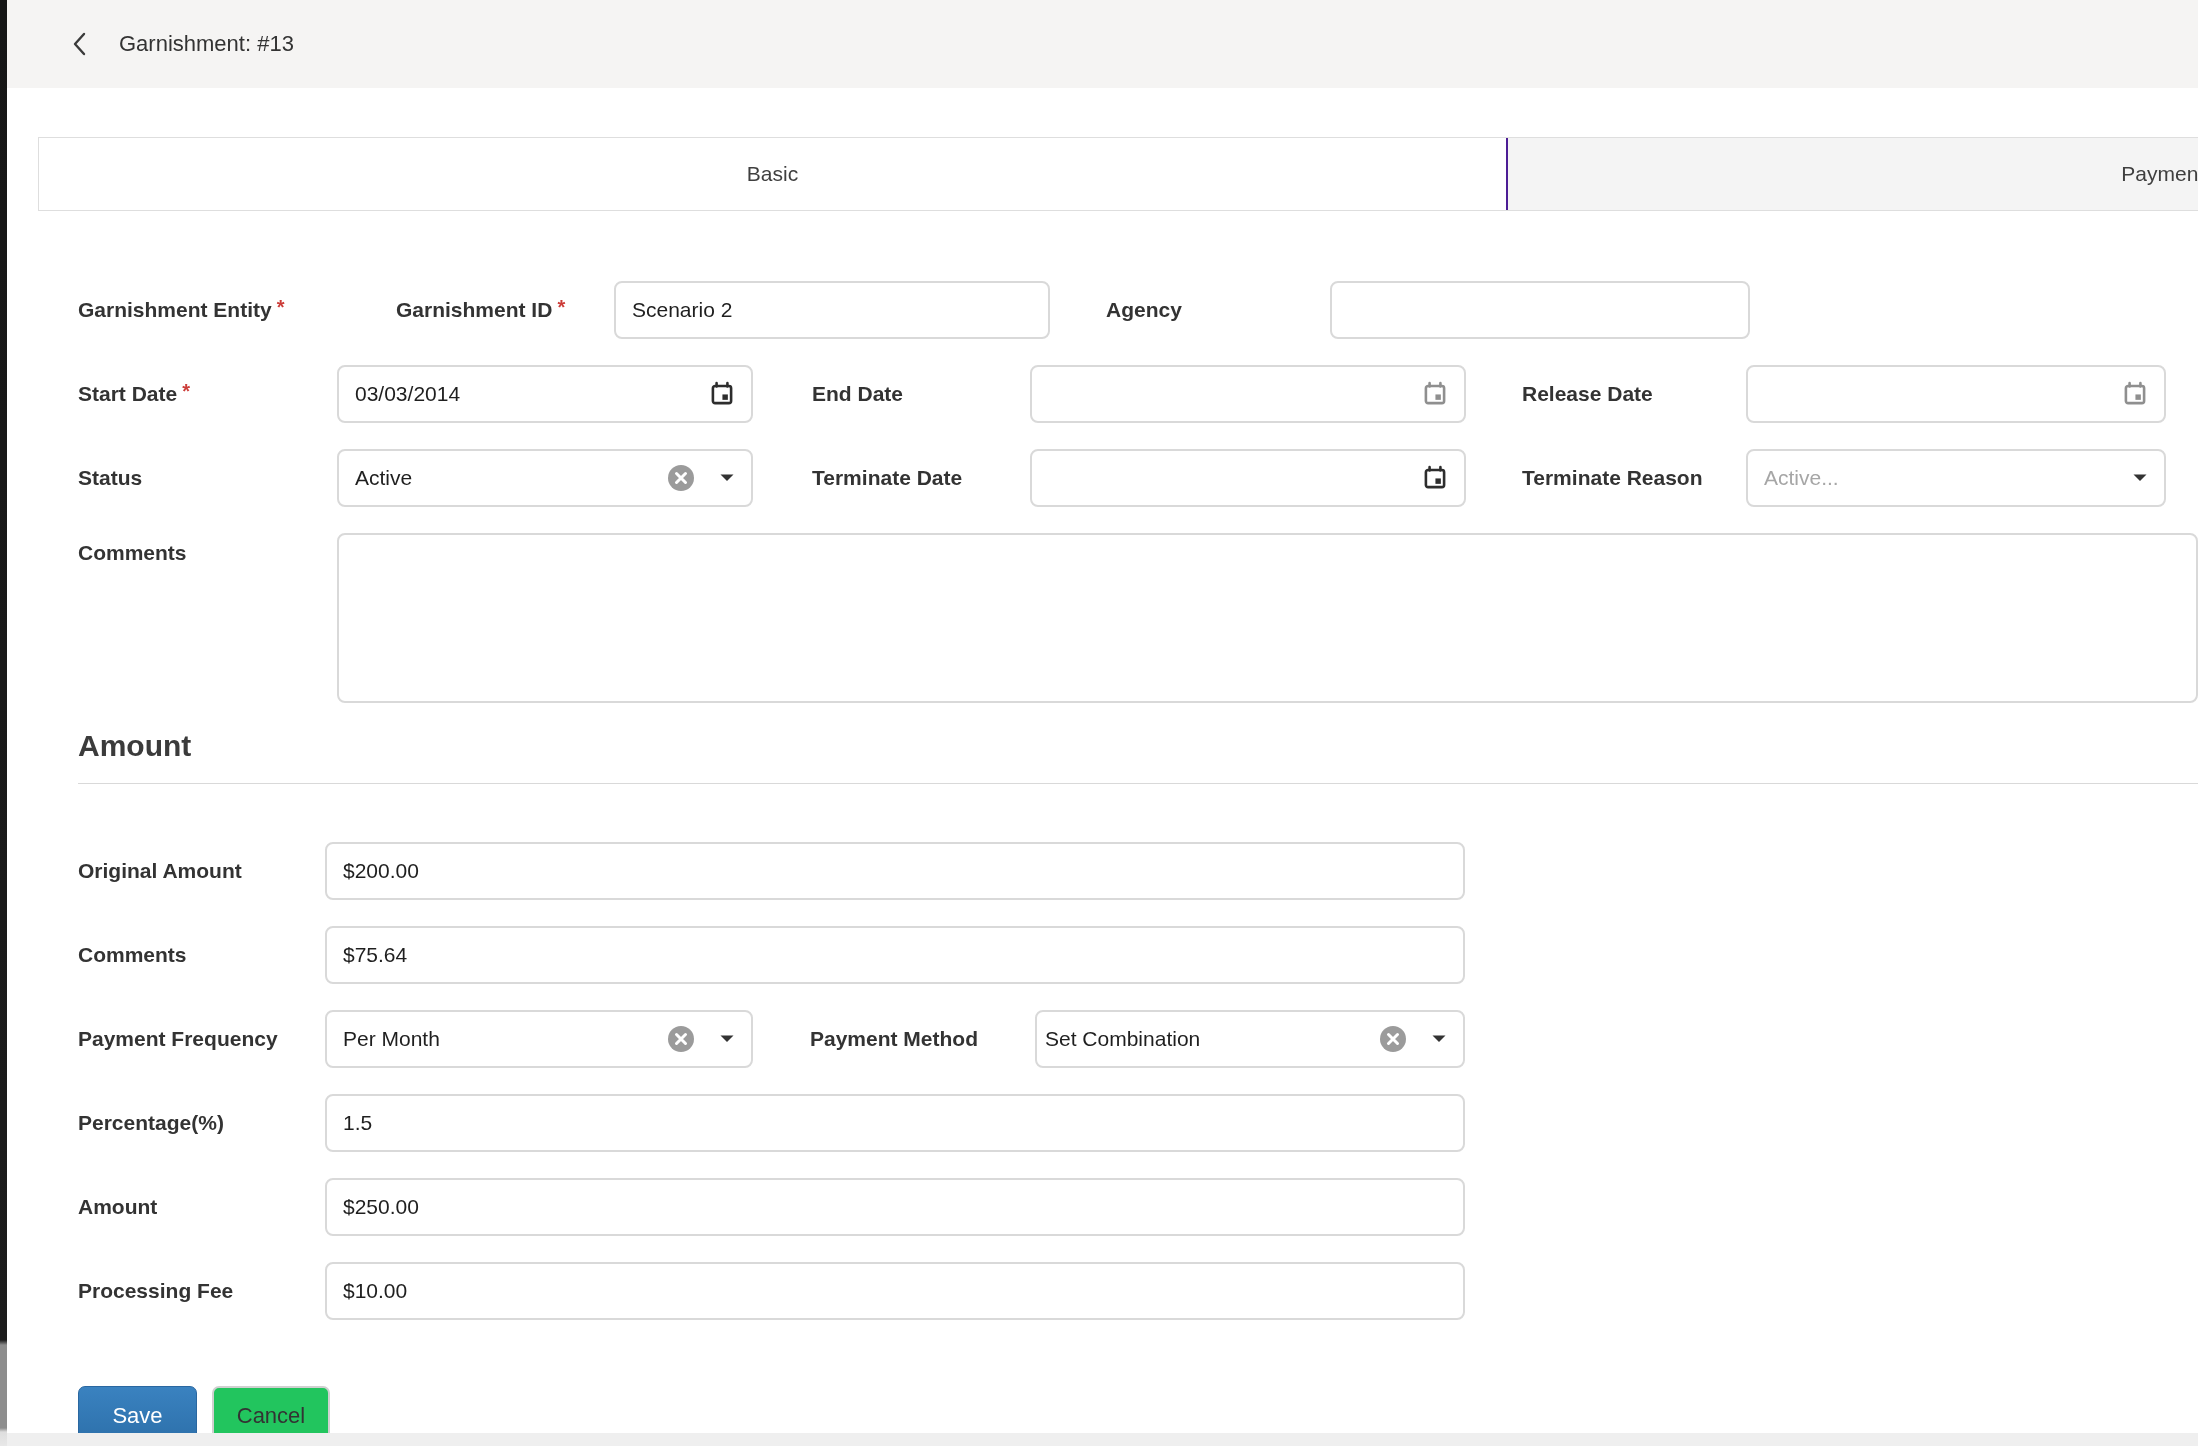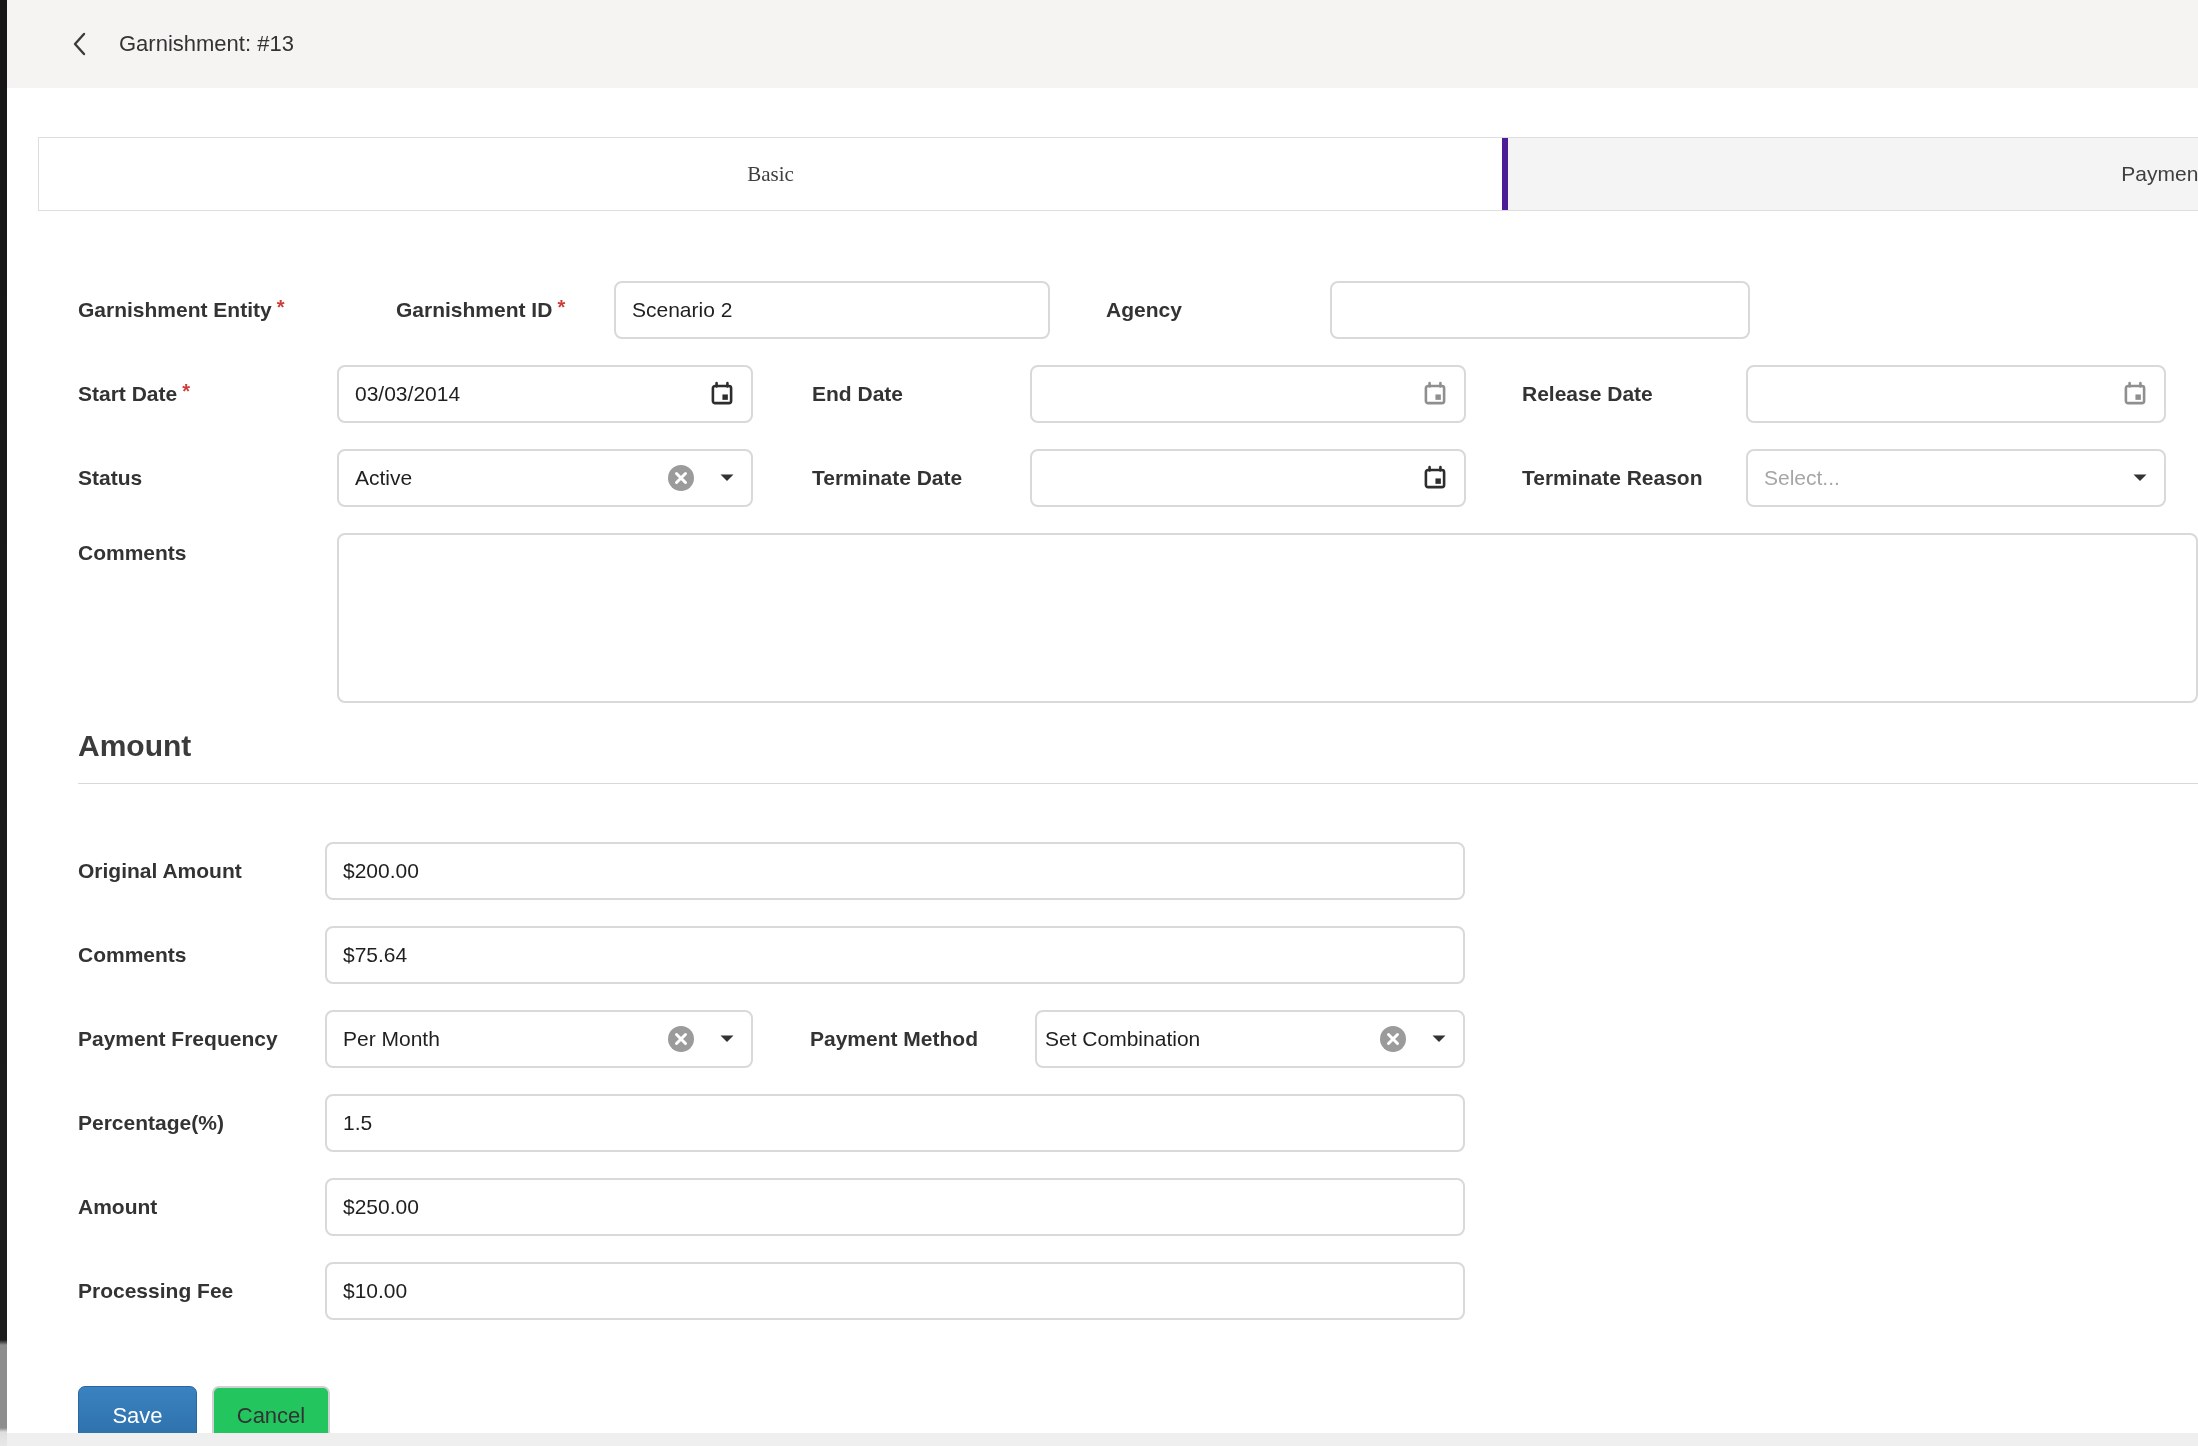--- a/index.html
+++ b/index.html
@@ -16,21 +16,21 @@
 
   
   .header{height:88px;background:#f5f4f3;display:flex;align-items:center;padding-left:58px;box-sizing:border-box;}
   .back-btn{display:flex;align-items:center;justify-content:center;width:30px;height:36px;cursor:pointer;}
   .page-title{margin-left:24px;font-size:22px;color:#333;}
 
   
   .tabbar-clip{overflow:hidden;width:2191px;margin-top:49px;}
   .tabbar{display:flex;width:2791px;margin-left:31px;border:1px solid #dedede;box-sizing:border-box;background:#f4f4f4;}
   .tab{height:72px;display:flex;align-items:center;justify-content:center;font-size:21px;color:#3f3f3f;box-sizing:border-box;cursor:pointer;}
-  .tab-basic{width:1469px;background:#fff;border-right:6px solid #4c1d95;font-family:Liberation Serif, serif;}
+  .tab-basic{width:1469px;background:#fff;border-right:2px solid #4c1d95;}
   .tab-payments{flex:1;background:#f4f4f4;}
 
   
   .form{padding-left:71px;box-sizing:border-box;}
   .frow{display:flex;align-items:center;margin-top:26px;}
   .frow.first{margin-top:70px;}
   .flabel{font-size:21px;font-weight:bold;color:#333;flex:0 0 auto;}
   .lab-c1{width:259px;}
   .lab-c2{width:218px;margin-left:59px;}
   .lab-c3{width:224px;margin-left:56px;}
@@ -191,21 +191,21 @@
           <svg width="26" height="26" viewBox="0 0 24 24">
               <path d="M7 2 v3 M17 2 v3" stroke="currentColor" stroke-width="2.4" stroke-linecap="round"></path>
               <rect x="3.6" y="4.6" width="16.8" height="15.8" rx="2" fill="none" stroke="currentColor" stroke-width="2.4"></rect>
               <rect x="12.4" y="12.4" width="5" height="5" fill="currentColor"></rect>
             </svg>
         </span>
       </div>
 
       <span class="flabel lab-c3">Terminate Reason</span>
       <div class="field w-c3">
-        <span class="val placeholder">Select...</span>
+        <span class="val placeholder">Active...</span>
         <span class="caret-ic caret-only">
           <svg width="16" height="10" viewBox="0 0 16 10">
               <path d="M1.5 1.5 L8 8 L14.5 1.5 Z" fill="#333"></path>
             </svg>
         </span>
       </div>
     </div>
 
     <div class="frow comments">
       <span class="flabel lab-c1 comments-label">Comments</span>

